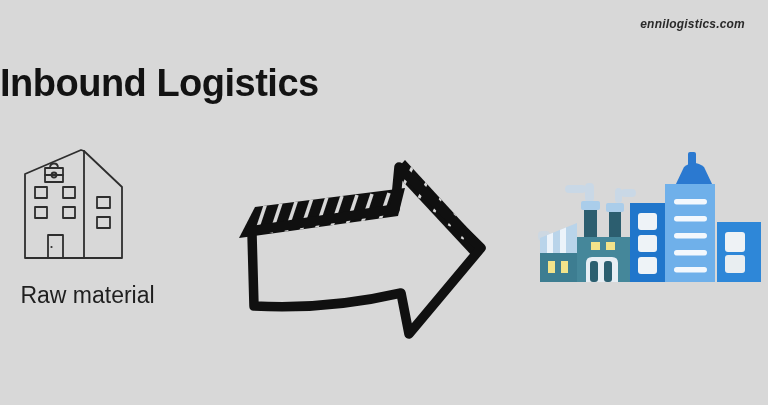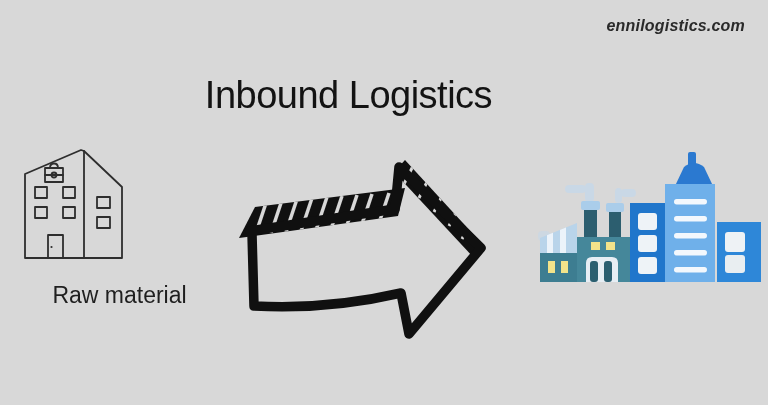--- a/index.html
+++ b/index.html
@@ -3,33 +3,33 @@
 <meta charset="utf-8">
 <style>
   html,body{margin:0;padding:0;}
   body{font-family:"Liberation Sans",sans-serif;}
   .canvas{
     position:relative;width:768px;height:405px;
     background:#d8d8d8;overflow:hidden;
   }
   .watermark{
     position:absolute;top:17px;right:23px;
-    font-size:16px;font-style:italic;font-weight:600;
+    font-size:12px;font-style:italic;font-weight:600;
     color:#2a2a2a;letter-spacing:.2px;
   }
   .title{
     position:absolute;top:62px;left:0;width:697px;
-    text-align:center;font-size:38px;font-weight:400;
-    color:#131313;letter-spacing:-.5px;margin-top:12px;
+    font-size:38px;font-weight:700;
+    color:#131313;letter-spacing:-.5px;
   }
   .label{
     position:absolute;text-align:center;
     font-size:23px;line-height:28px;color:#1f1f1f;
   }
-  .label-left{top:281px;left:0;width:175px;padding-left:32px;}
+  .label-left{top:281px;left:0;width:175px;}
   .label-right{top:301px;left:515px;width:245px;}
   .icon-supplier{position:absolute;left:21px;top:147px;}
   .icon-arrow{position:absolute;left:238px;top:158px;}
   .icon-factory{position:absolute;left:538px;top:149px;}
 </style>
 </head>
 <body>
 
 <div class="canvas">
 

